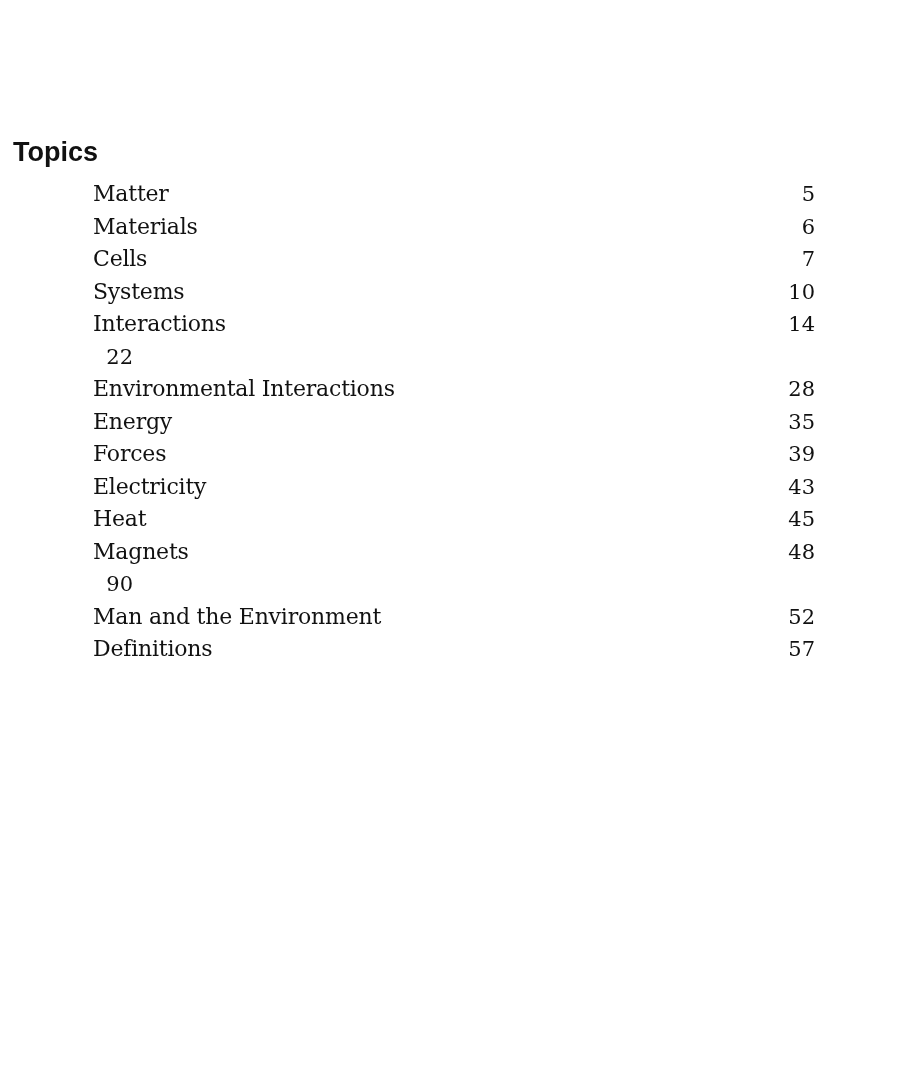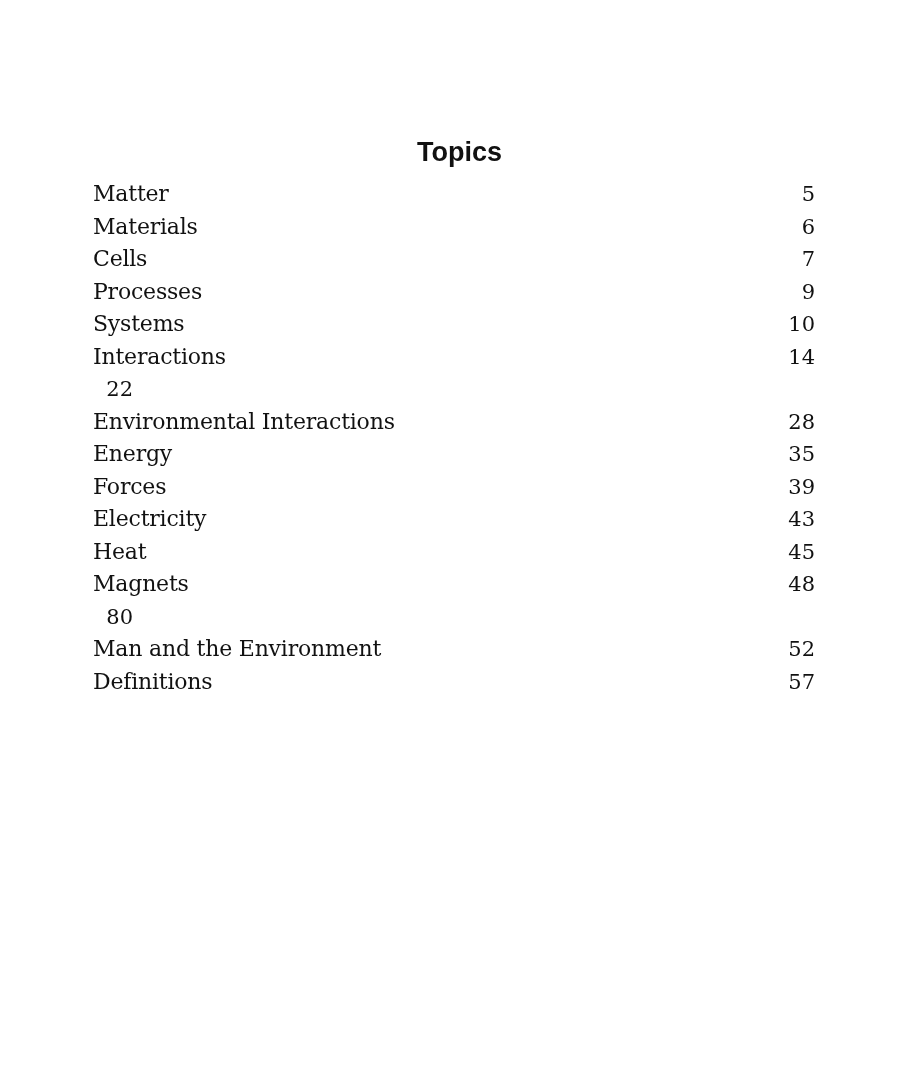--- a/index.html
+++ b/index.html
@@ -12,21 +12,21 @@
       height: 1080px;
       position: relative;
       overflow: hidden;
       color: #111111;
     }
     .title {
       position: absolute;
       left: 0;
       width: 906px;
       top: 134px;
-      text-align: center;
+      text-align: left;
       font-family: "Liberation Sans", sans-serif;
       font-weight: bold;
       font-size: 27px;
       line-height: 36px;
       margin: 0;
       padding-left: 13px;
       box-sizing: border-box;
     }
     .toc {
       position: absolute;
@@ -69,24 +69,20 @@
   </li>
   <li class="toc-row">
     <span class="toc-label">Materials</span>
     <span class="toc-page">6</span>
   </li>
   <li class="toc-row">
     <span class="toc-label">Cells</span>
     <span class="toc-page">7</span>
   </li>
   <li class="toc-row">
-    <span class="toc-label">Processes</span>
-    <span class="toc-page">9</span>
-  </li>
-  <li class="toc-row">
     <span class="toc-label">Systems</span>
     <span class="toc-page">10</span>
   </li>
   <li class="toc-row">
     <span class="toc-label">Interactions</span>
     <span class="toc-page">14</span>
   </li>
   <li class="toc-row">
     <span class="toc-page">22</span>
   </li>
@@ -108,21 +104,21 @@
   </li>
   <li class="toc-row">
     <span class="toc-label">Heat</span>
     <span class="toc-page">45</span>
   </li>
   <li class="toc-row">
     <span class="toc-label">Magnets</span>
     <span class="toc-page">48</span>
   </li>
   <li class="toc-row">
-    <span class="toc-page">80</span>
+    <span class="toc-page">90</span>
   </li>
   <li class="toc-row">
     <span class="toc-label">Man and the Environment</span>
     <span class="toc-page">52</span>
   </li>
   <li class="toc-row">
     <span class="toc-label">Definitions</span>
     <span class="toc-page">57</span>
   </li>
 </ul>

